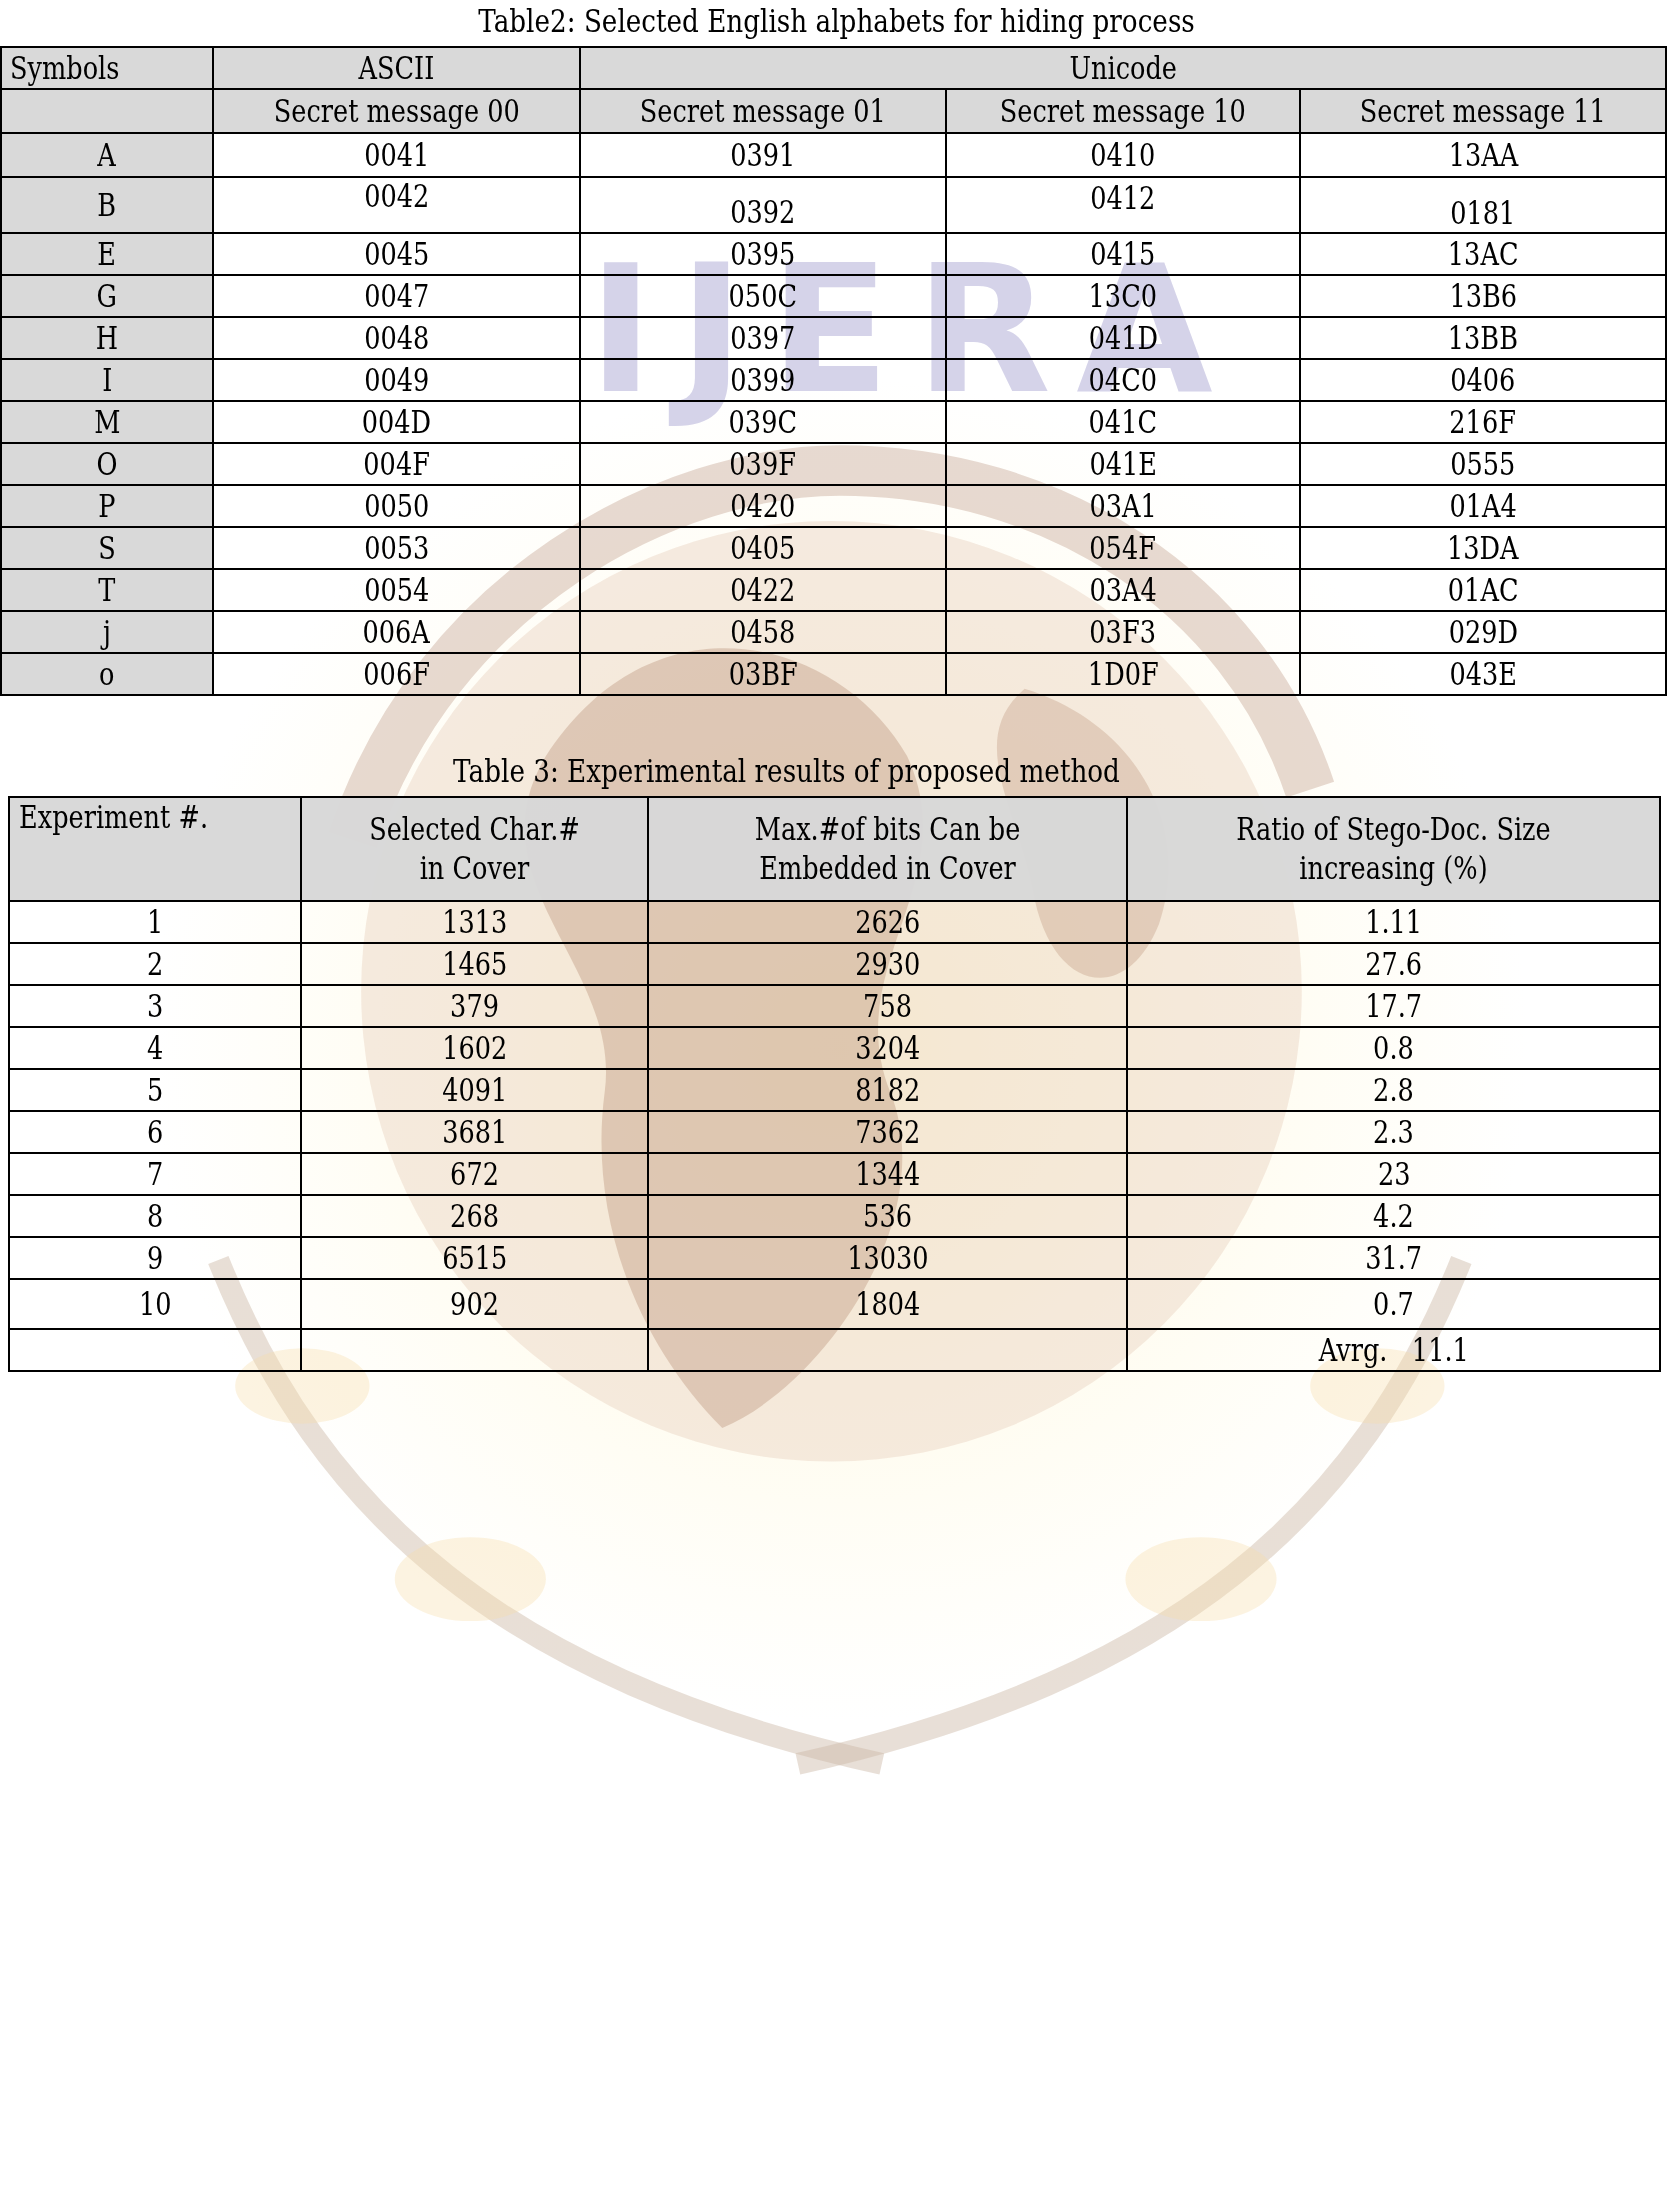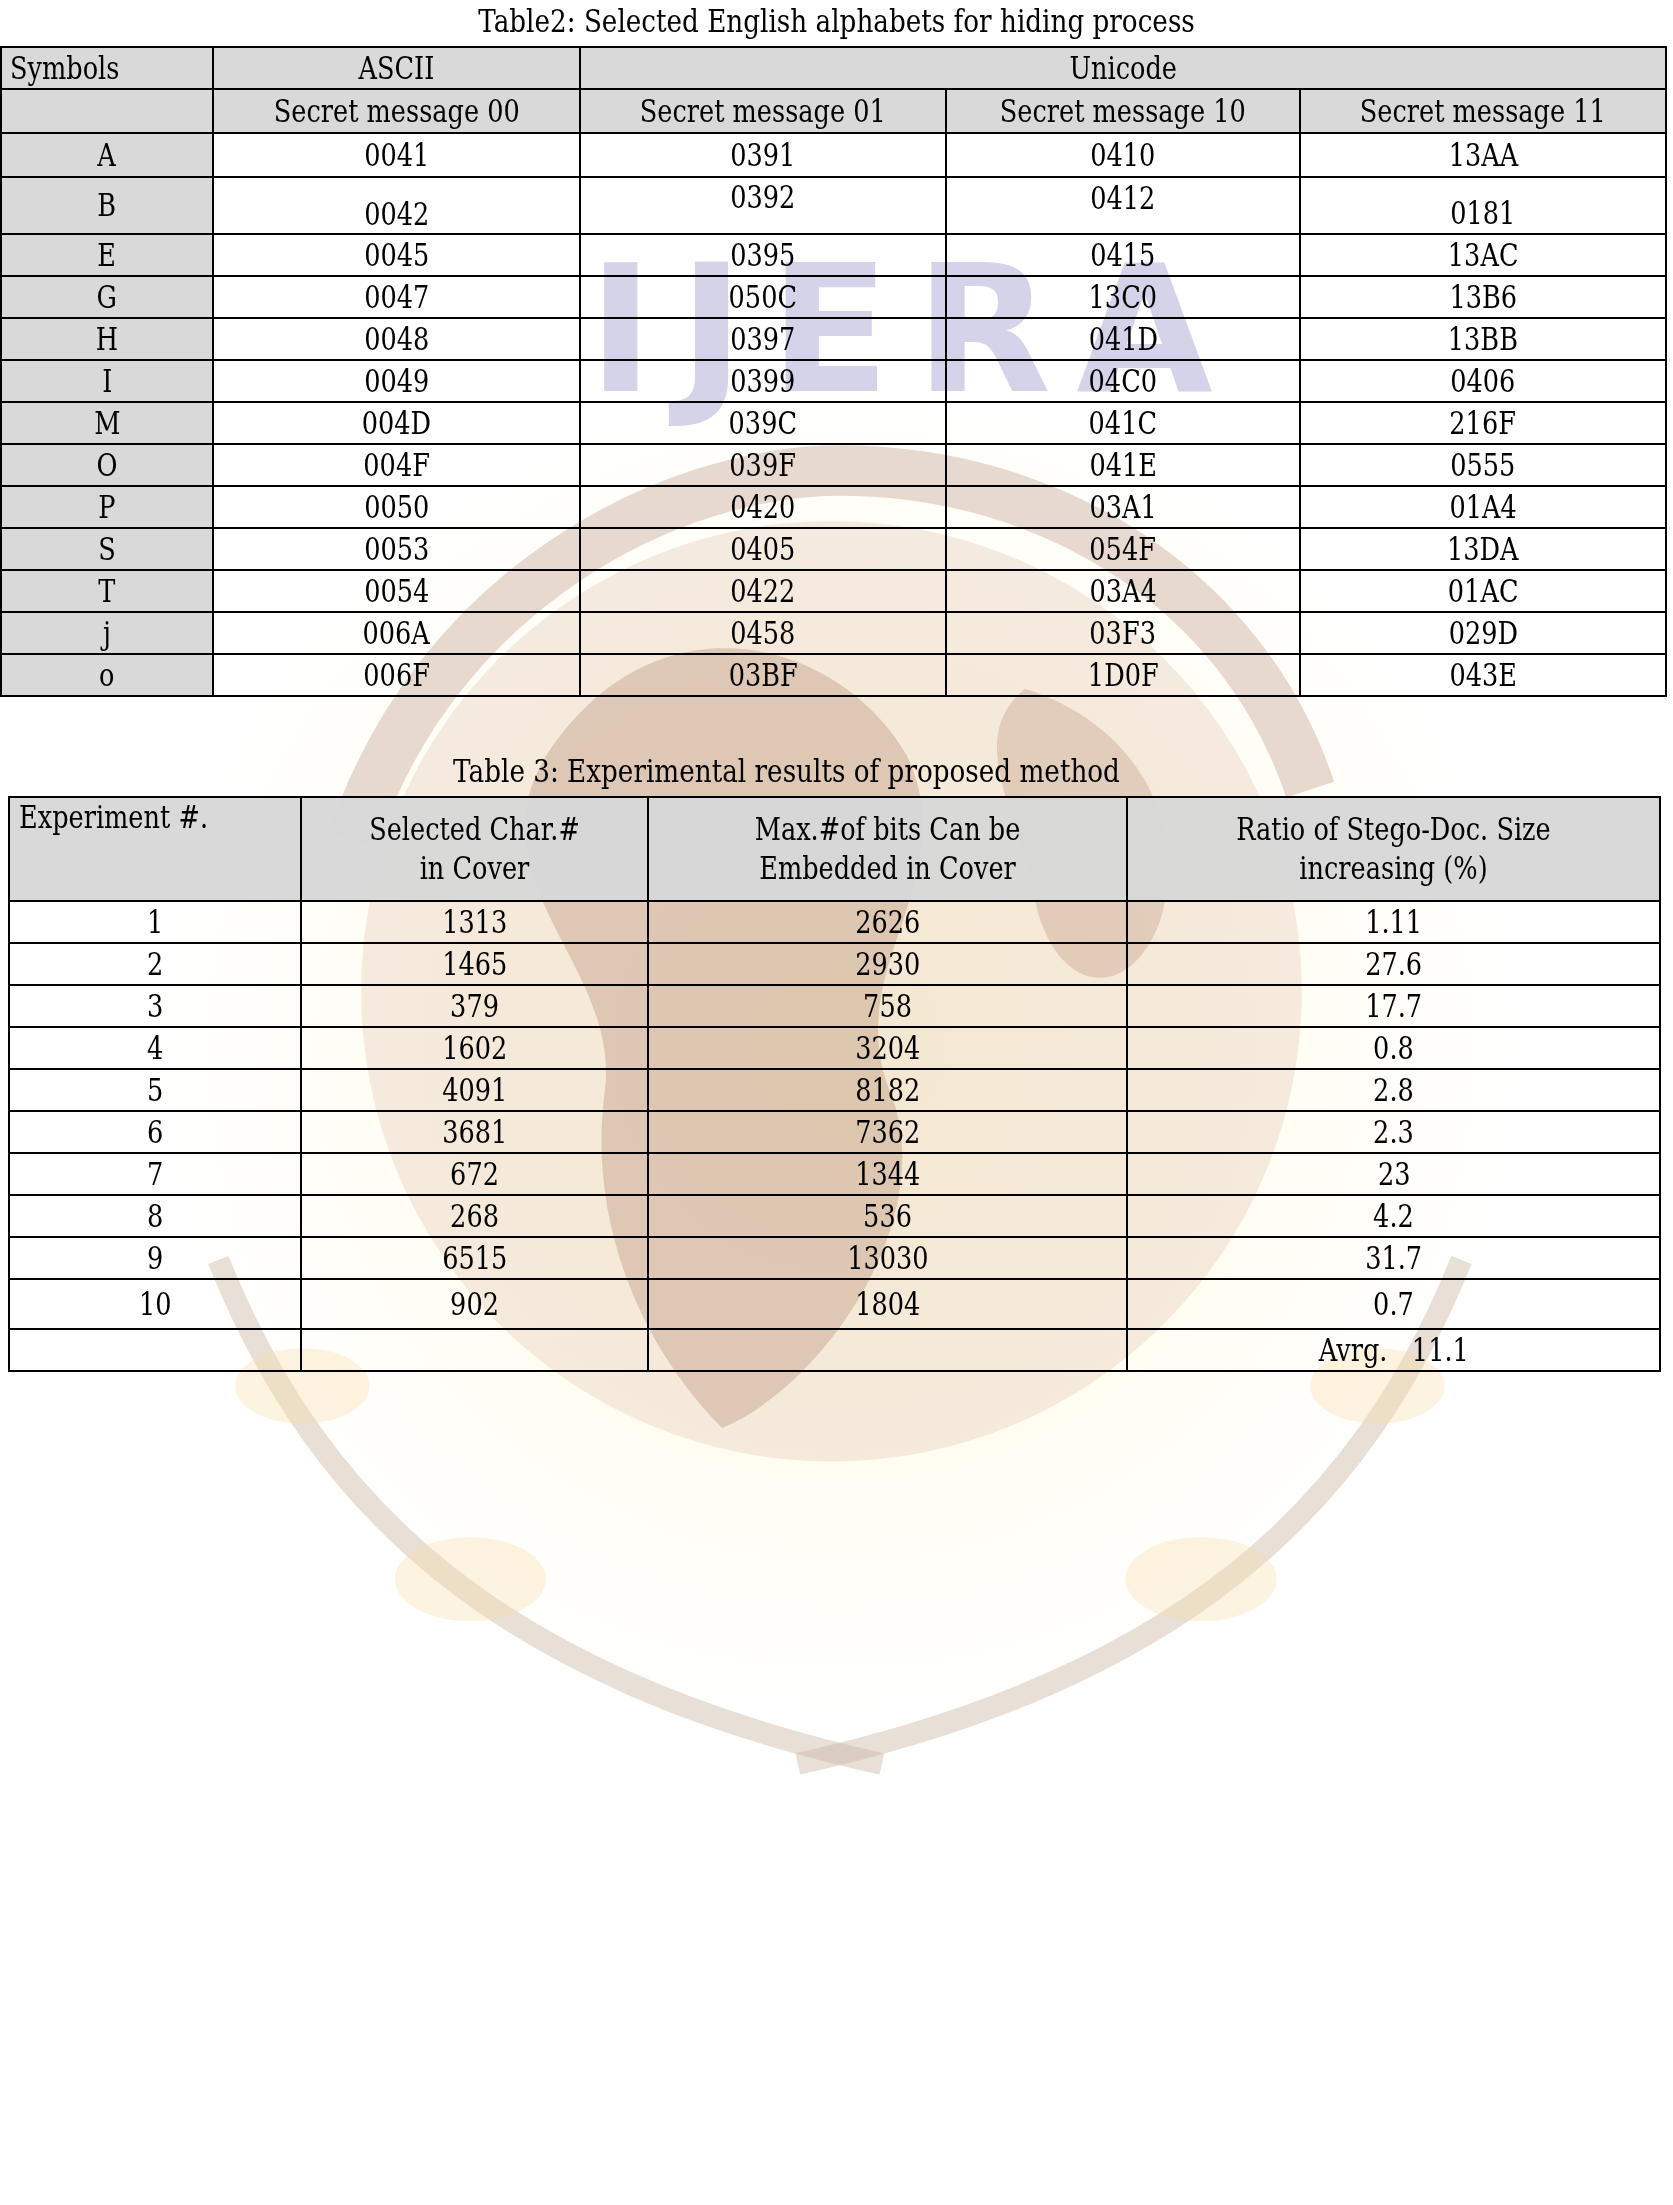--- a/index.html
+++ b/index.html
@@ -88,22 +88,22 @@
 
     <tr style="height:44px">
       <td class="sym"><span class="sq">A</span></td>
       <td><span class="sq">0041</span></td>
       <td><span class="sq">0391</span></td>
       <td><span class="sq">0410</span></td>
       <td><span class="sq">13AA</span></td>
     </tr>
     <tr style="height:50px">
       <td class="sym"><span class="sq">B</span></td>
-      <td style="vertical-align:top;padding-top:18px"><span class="sq">0042</span></td>
-      <td style="vertical-align:top;padding-top:1px"><span class="sq">0392</span></td>
+      <td style="vertical-align:top;padding-top:0"><span class="sq">0042</span></td>
+      <td style="vertical-align:top;padding-top:16px"><span class="sq">0392</span></td>
       <td style="vertical-align:top;padding-top:1.7px"><span class="sq">0412</span></td>
       <td style="vertical-align:top;padding-top:17px"><span class="sq">0181</span></td>
     </tr>
     <tr style="height:42px">
       <td class="sym"><span class="sq">E</span></td>
       <td><span class="sq">0045</span></td>
       <td><span class="sq">0395</span></td>
       <td><span class="sq">0415</span></td>
       <td><span class="sq">13AC</span></td>
     </tr>

